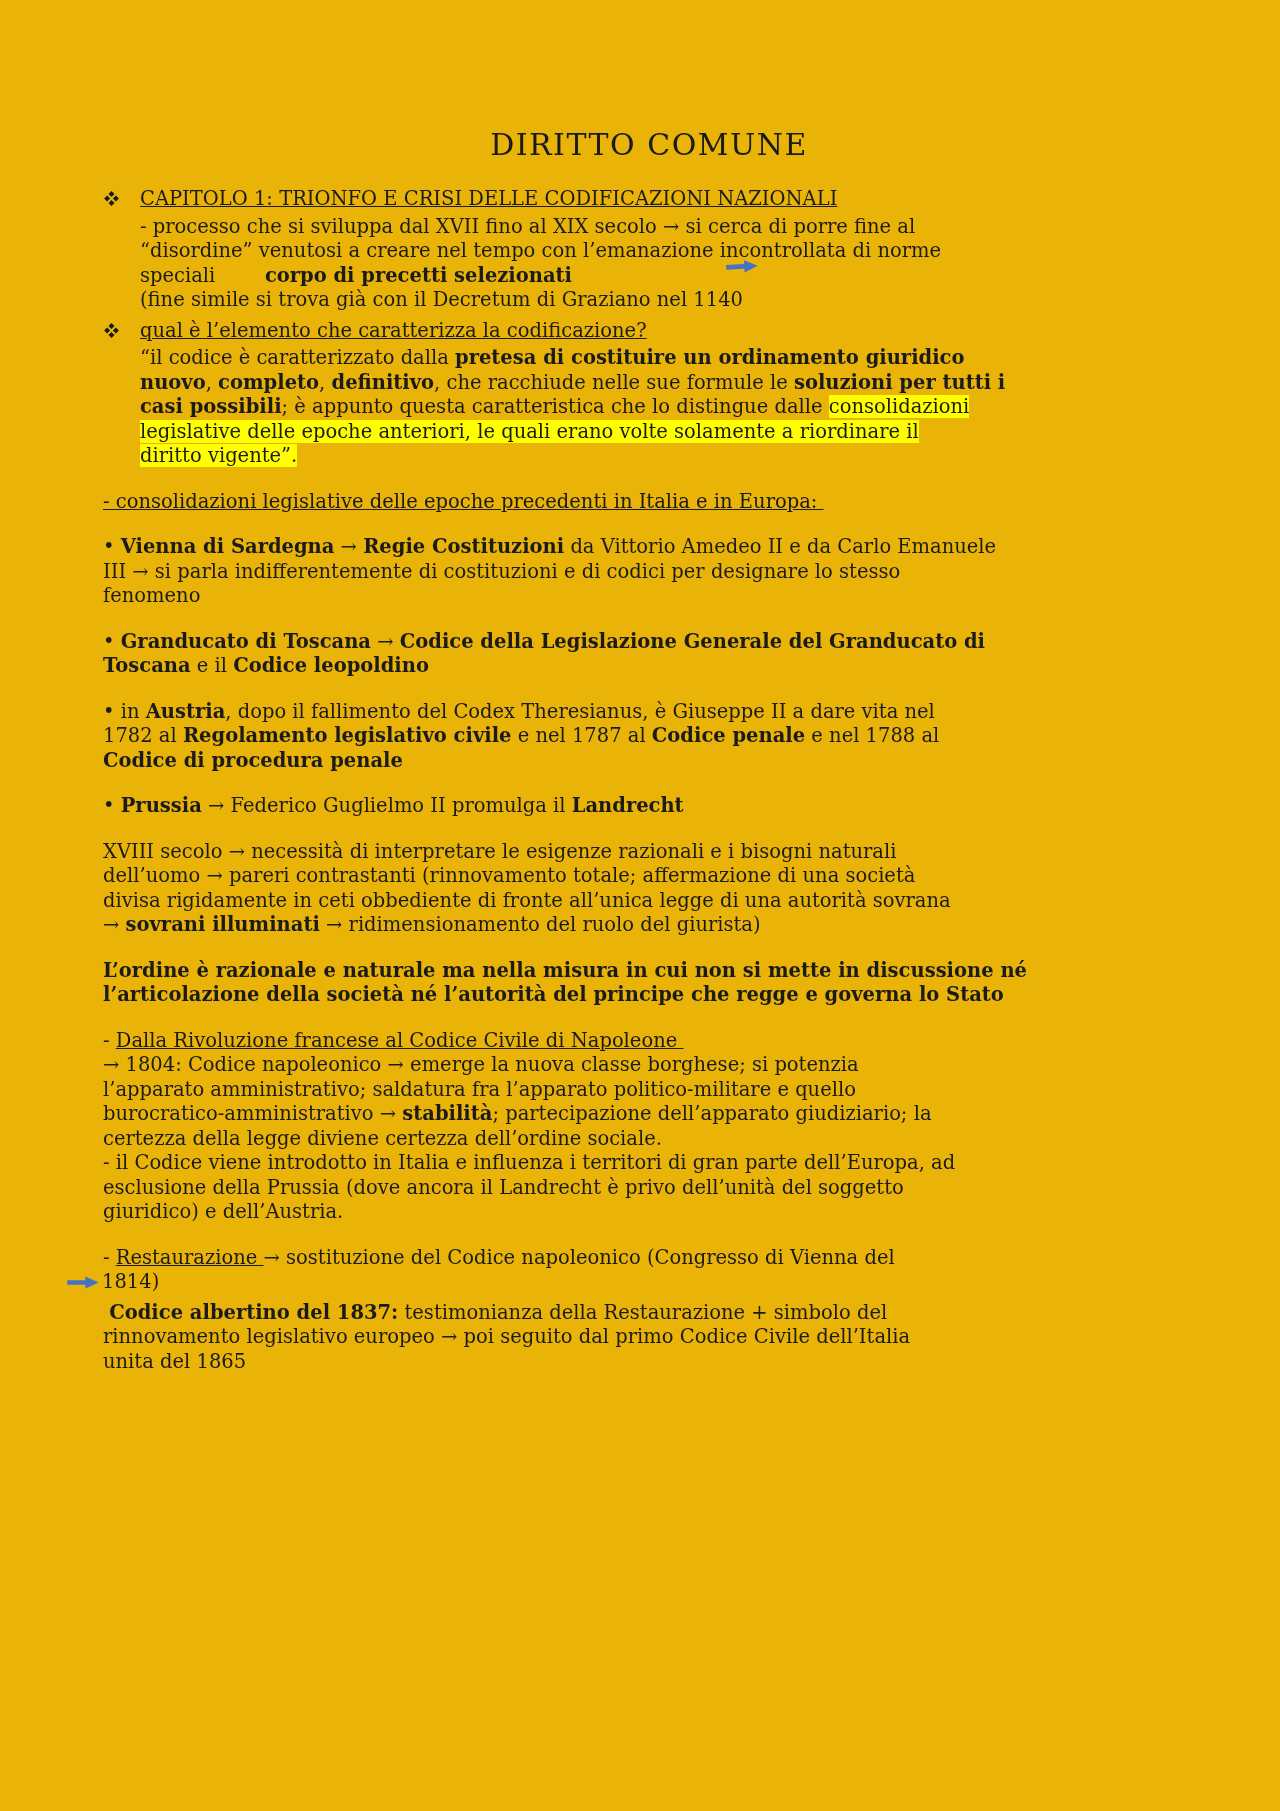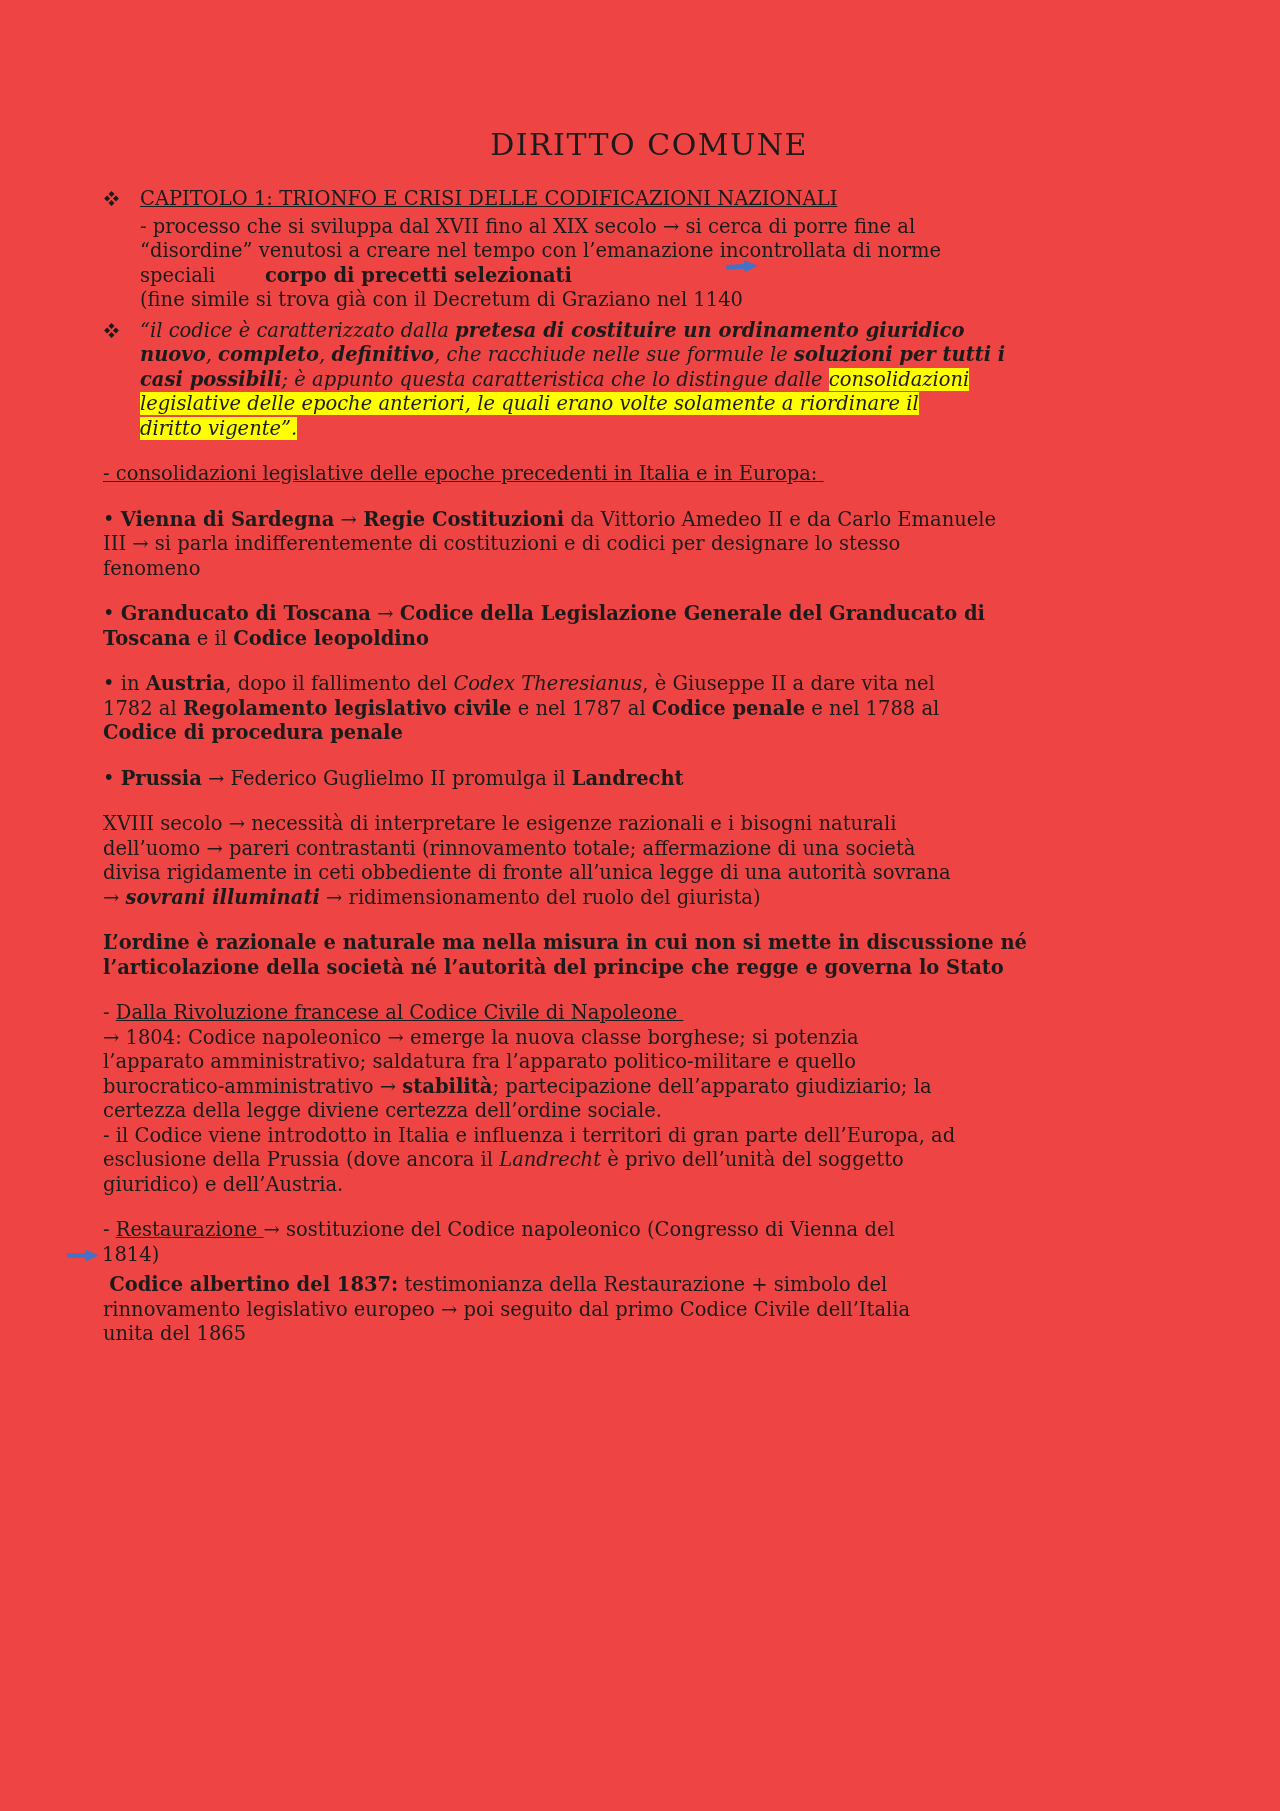--- a/index.html
+++ b/index.html
@@ -1,20 +1,20 @@
 <!DOCTYPE html>
 <html style="--hl: #ffff00; --arrow-blue: #4472c4; --text: #1b1b1b;"><head>
 <meta charset="utf-8">
 <style>
   * { margin:0; padding:0; box-sizing:border-box; }
   html,body { background:#ffffff; }
   .page {
     position:relative;
     width:1280px; height:1811px;
-    background:#ef4444;
+    background:#eab308;
     overflow:hidden;
     font-family:"DejaVu Serif","Liberation Serif",serif;
     color:var(--text,#1b1b1b);
   }
   .content {
     position:absolute; left:103px; top:126px; width:1092px;
     font-size:19.5px; line-height:24.5px;
   }
   .doc-title {
     text-align:center;
@@ -27,21 +27,21 @@
   .para.li-diamond { position:relative; padding-left:37px; margin-bottom:3px; }
   .para.indent { padding-left:37px; }
   .para.tight { margin-bottom:6px !important; }
   .para.tight0 { margin-bottom:0 !important; }
   .marker {
     position:absolute; left:1px; top:4px;
     width:16px; height:16px; display:inline-block;
   }
   .marker svg { display:block; }
   .run.b { font-weight:bold; }
-  .run.i { font-style:italic; }
+  .run.i { }
   .run.u { text-decoration:underline;margin-top:7px; }
   .run.hl { background:var(--hl,#ffff00); }
   .inline-arrow {
     display:inline-block; width:32px; height:13px;
     margin-left:-36px; margin-right:3px;
     vertical-align:-1px;
     color:var(--arrow-blue,#4472c4);
   }
   .inline-arrow svg { display:block; }
   .annotation-arrow {
@@ -64,21 +64,21 @@
     <div>
         <div class="para li-diamond"><span class="marker"><svg viewBox="0 0 15 15" width="15" height="15" aria-hidden="true">
               <path fill="currentColor" d="M7.5 0.10000000000000009 L10.5 3.1 L7.5 6.1 L4.5 3.1 Z M3.1 4.5 L6.1 7.5 L3.1 10.5 L0.10000000000000009 7.5 Z M11.9 4.5 L14.9 7.5 L11.9 10.5 L8.9 7.5 Z M7.5 8.9 L10.5 11.9 L7.5 14.9 L4.5 11.9 Z "></path>
             </svg></span><span class="run u">CAPITOLO 1: TRIONFO E CRISI DELLE CODIFICAZIONI NAZIONALI</span></div>
         <div class="para indent tight"><span class="run">- processo che si sviluppa dal XVII fino al XIX secolo → si cerca di porre fine al
 “disordine” venutosi a creare nel tempo con l’emanazione incontrollata di norme
 speciali        </span><span class="run b">corpo di precetti selezionati</span><span class="run">
 (fine simile si trova già con il Decretum di Graziano nel 1140</span></div>
         <div class="para li-diamond"><span class="marker"><svg viewBox="0 0 15 15" width="15" height="15" aria-hidden="true">
               <path fill="currentColor" d="M7.5 0.10000000000000009 L10.5 3.1 L7.5 6.1 L4.5 3.1 Z M3.1 4.5 L6.1 7.5 L3.1 10.5 L0.10000000000000009 7.5 Z M11.9 4.5 L14.9 7.5 L11.9 10.5 L8.9 7.5 Z M7.5 8.9 L10.5 11.9 L7.5 14.9 L4.5 11.9 Z "></path>
-            </svg></span></div>
+            </svg></span><span class="run u">qual è l’elemento che caratterizza la codificazione?</span></div>
         <div class="para indent"><span class="run i">“il codice è caratterizzato dalla </span><span class="run b i">pretesa di costituire un ordinamento giuridico
 nuovo</span><span class="run i">, </span><span class="run b i">completo</span><span class="run i">, </span><span class="run b i">definitivo</span><span class="run i">, che racchiude nelle sue formule le </span><span class="run b i">soluzioni per tutti i
 casi possibili</span><span class="run i">; è appunto questa caratteristica che lo distingue dalle </span><span class="run i hl">consolidazioni
 legislative delle epoche anteriori, le quali erano volte solamente a riordinare il
 diritto vigente”.</span></div>
         <div class="para plain"><span class="run u">- consolidazioni legislative delle epoche precedenti in Italia e in Europa: </span></div>
         <div class="para plain"><span class="run">• </span><span class="run b">Vienna di Sardegna</span><span class="run"> → </span><span class="run b">Regie Costituzioni</span><span class="run"> da Vittorio Amedeo II e da Carlo Emanuele
 III → si parla indifferentemente di costituzioni e di codici per designare lo stesso
 fenomeno</span></div>
         <div class="para plain"><span class="run">• </span><span class="run b">Granducato di Toscana</span><span class="run"> → </span><span class="run b">Codice della Legislazione Generale del Granducato di

